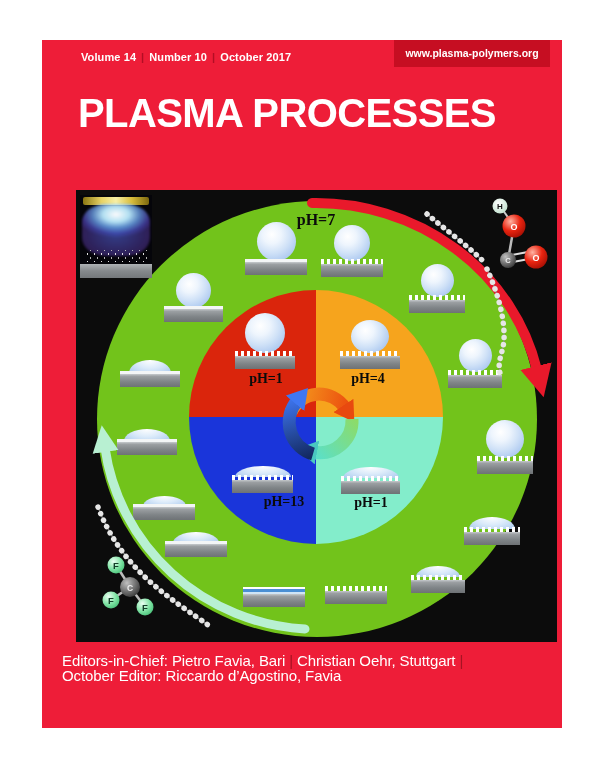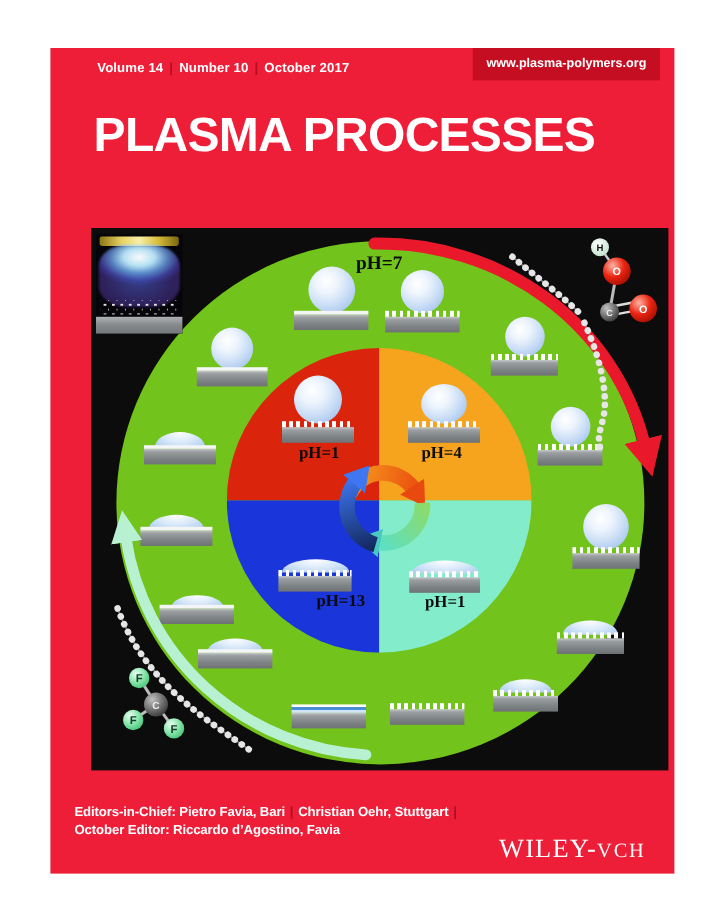--- a/index.html
+++ b/index.html
@@ -58,22 +58,22 @@
   .chain-dots{position:absolute;left:4px;right:4px;top:55px;height:12px;opacity:.95;
      background-image:radial-gradient(circle 1.6px,#ededed 55%,rgba(0,0,0,0) 60%),
                       radial-gradient(circle 1.2px,#bcbcbc 55%,rgba(0,0,0,0) 60%);
      background-size:7px 8px,7px 8px;background-position:0 0,3px 4px;}
   .reactor-slab{position:absolute;left:0;right:0;bottom:0;height:14px;
      background:linear-gradient(180deg,#aeb2b5,#85898c 50%,#74787b);}
 
   .art-svg{position:absolute;left:0;top:0;z-index:5;pointer-events:none;}
 
   
-  .editors{position:absolute;left:20px;top:613px;color:#fff;font-size:11px;font-weight:bold;
-           line-height:15.2px;letter-spacing:-0.1px;white-space:nowrap;margin-top:17px;}
+  .editors{position:absolute;left:20px;top:613px;color:#fff;font-size:15px;font-weight:normal;
+           line-height:15.2px;letter-spacing:-0.1px;white-space:nowrap;}
   .editors .sep{color:#a61323;margin:0 4px;}
   .publisher{position:absolute;right:24px;top:654px;color:#fff;font-family:"Liberation Serif",serif;
              white-space:nowrap;}
   .pub-main{font-size:22px;letter-spacing:1px;}
   .pub-sub{font-size:17px;letter-spacing:1.5px;}
 </style>
 </head>
 <body>
 
 <div class="page">
@@ -306,17 +306,14 @@
       <div>
         <span>Editors-in-Chief:</span>
         <span>Pietro Favia, Bari</span><span class="sep">|</span><span>Christian Oehr, Stuttgart</span><span class="sep">|</span>
       </div>
       <div>
         <span>October Editor:</span>
         <span>Riccardo d’Agostino, Favia</span>
       </div>
     </div>
 
-    <div class="publisher">
-      <span class="pub-main">WILEY-</span><span class="pub-sub">VCH</span>
-    </div>
   </div>
 </div>
 
 </body></html>

